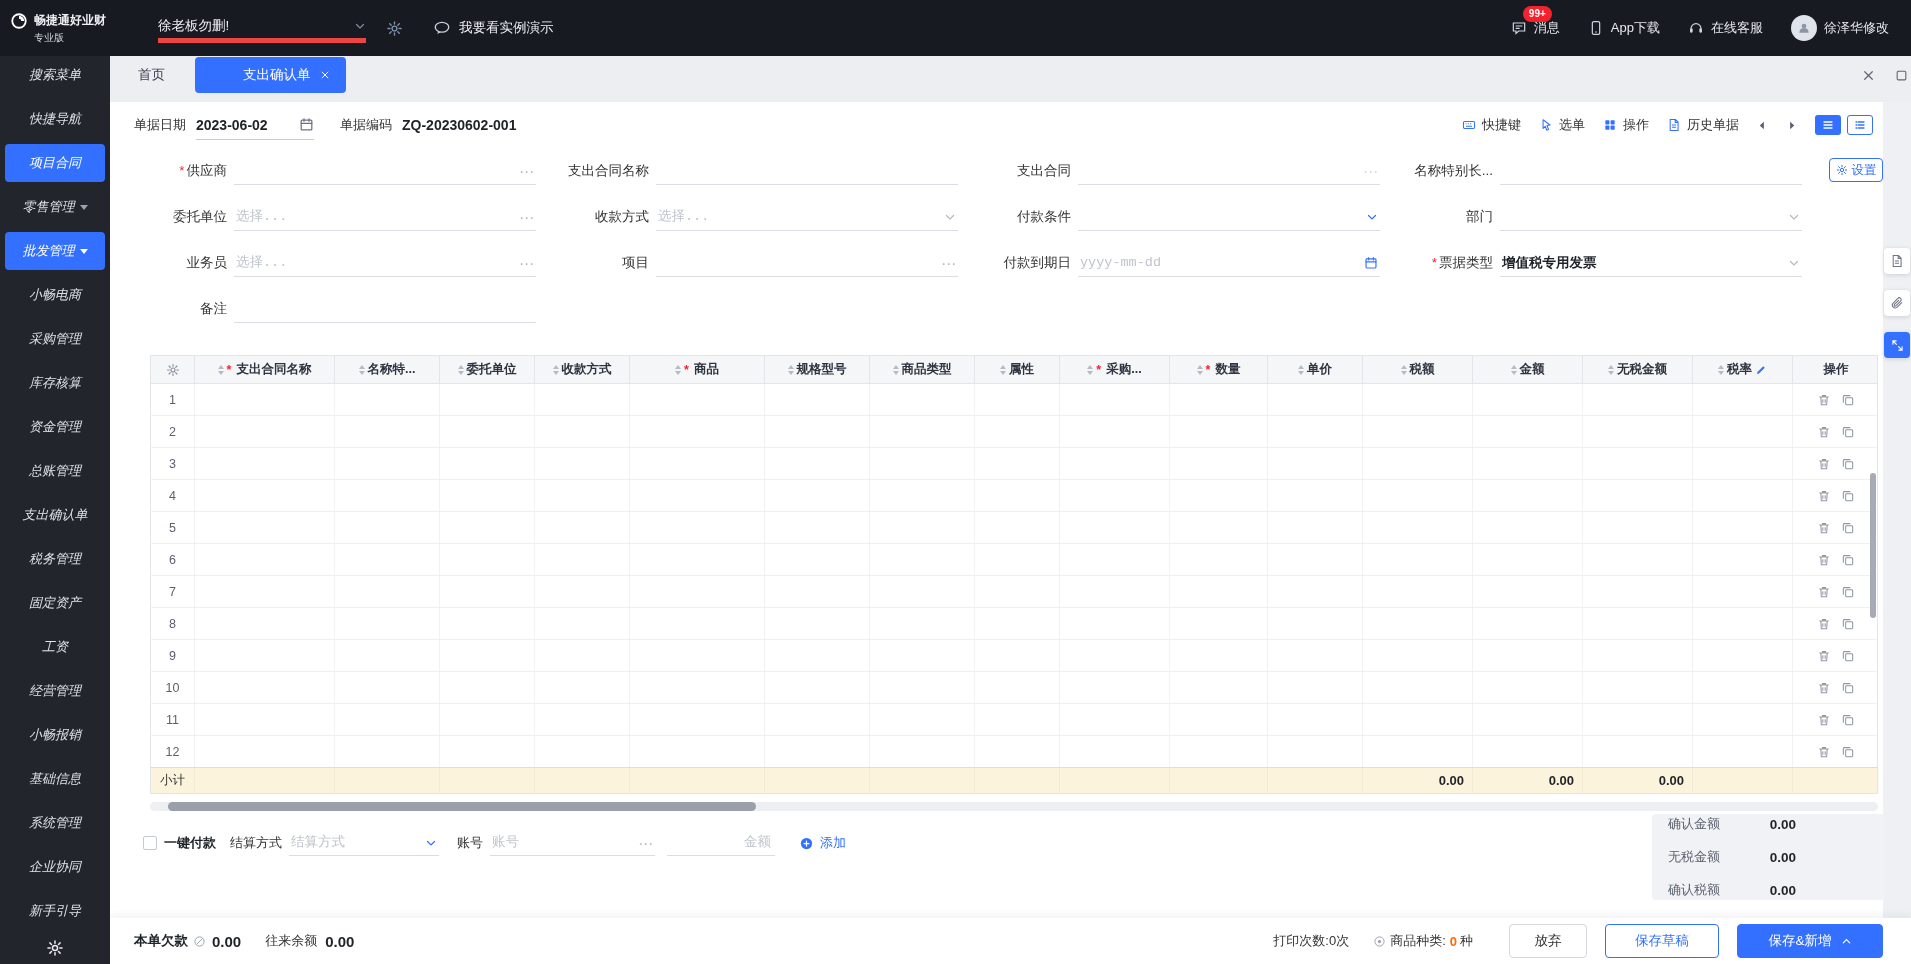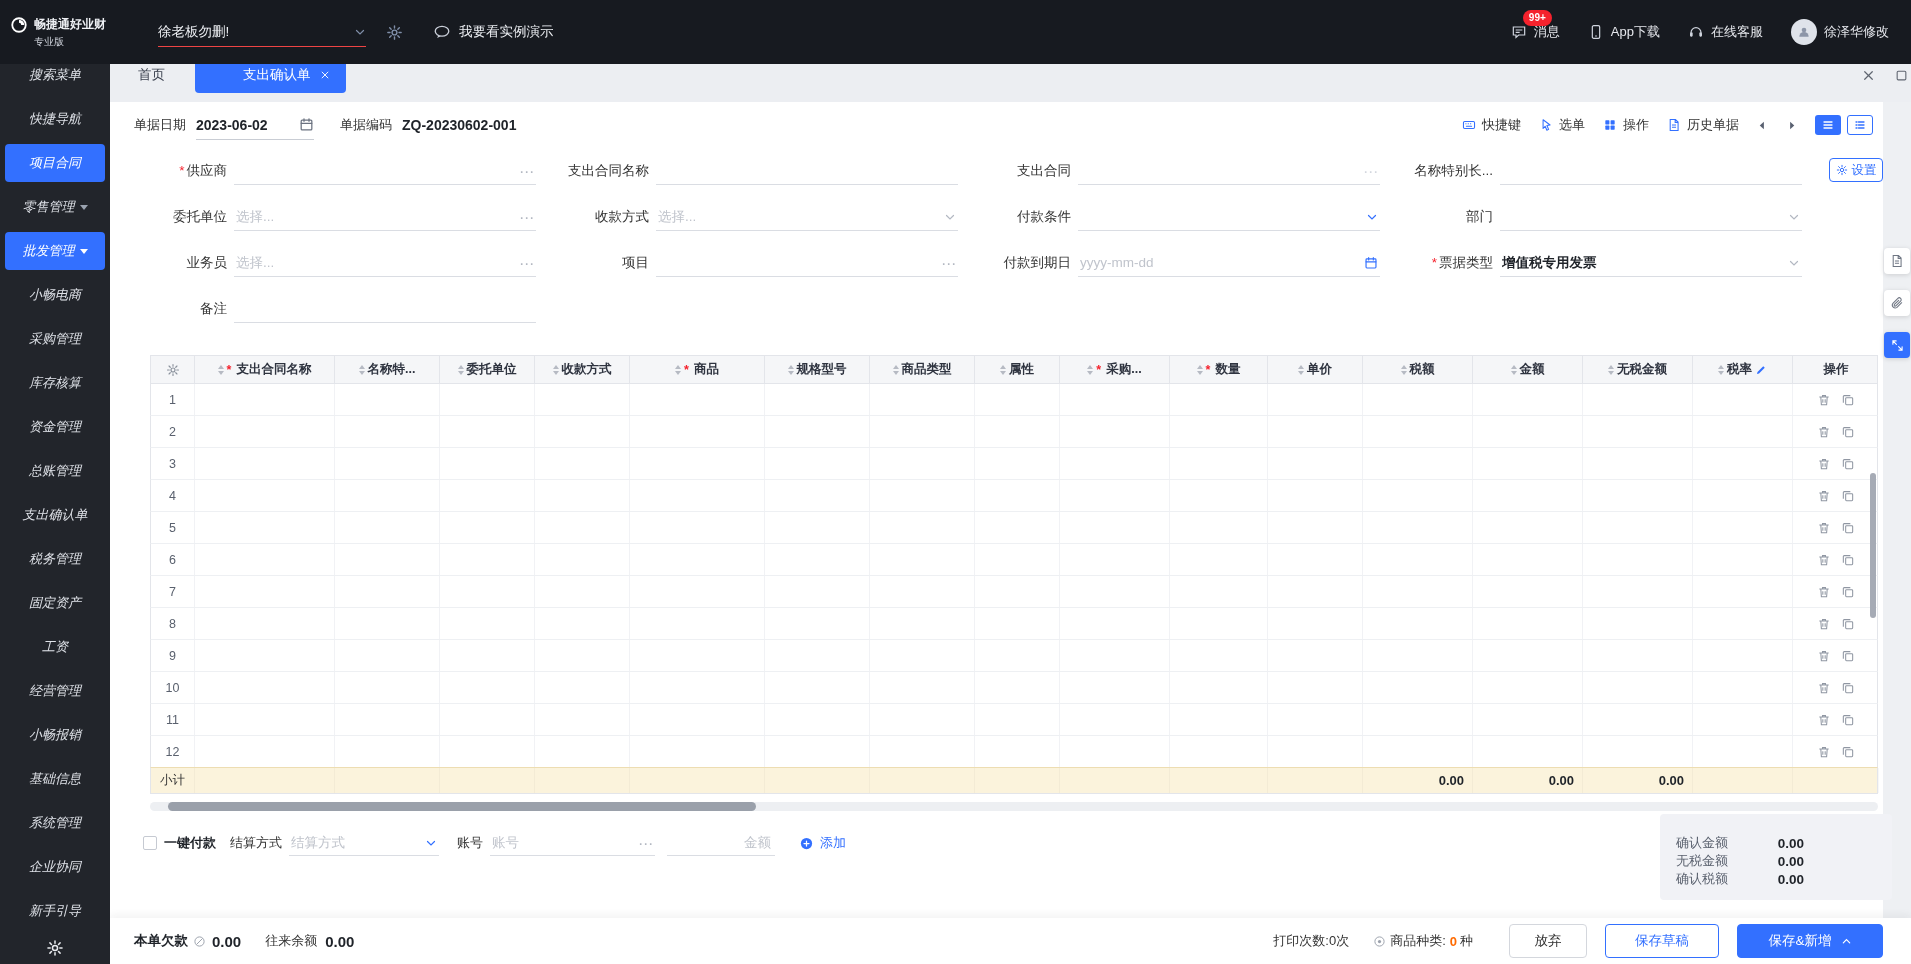--- a/index.html
+++ b/index.html
@@ -7,26 +7,26 @@
 body{position:relative;overflow:hidden;background:#eceef2;color:#333;
   font-family:"Liberation Sans","DejaVu Sans",sans-serif;font-size:13px;
   --accent:#3370ff;--topbar:#171a20;--side:#22252b;--beige:#fbf3dc;--red:#f5222d;--orange:#ff6a00;}
 .ic{display:inline-block;flex:none;}
 .ic10{width:10px;height:10px}.ic11{width:11px;height:11px}.ic12{width:12px;height:12px}
 .ic13{width:13px;height:13px}.ic14{width:14px;height:14px}.ic15{width:15px;height:15px}
 .ic16{width:16px;height:16px}.ic17{width:17px;height:17px}.ic18{width:18px;height:18px}
 .accent{color:var(--accent);}
 
 
-.topbar{position:absolute;inset:0 0 auto 0;height:64px;background:var(--topbar);display:flex;align-items:center;color:#eef0f4;z-index:20;}
+.topbar{position:absolute;inset:0 0 auto 0;height:56px;background:var(--topbar);display:flex;align-items:center;color:#eef0f4;z-index:20;}
 .logo{width:132px;padding-left:10px;display:flex;flex-direction:column;gap:1px;}
 .logo-row{display:flex;align-items:center;gap:6px;font-weight:700;font-size:12px;white-space:nowrap;}
 .logo-row .ic{color:#fff;}
 .logo-sub{font-size:10px;color:#cfd3db;padding-left:24px;}
-.company{margin-left:26px;width:208px;height:30px;border-bottom:1px solid #ef4444;display:flex;align-items:center;justify-content:space-between;font-size:13.5px;cursor:pointer;}
+.company{margin-left:26px;width:208px;height:30px;border-bottom:5px solid #ef4444;display:flex;align-items:center;justify-content:space-between;font-size:13.5px;cursor:pointer;}
 .company .ic{color:#7f8ea8;}
 .topgear{margin-left:20px;color:#7f8ea8;cursor:pointer;}
 .demo{margin-left:30px;display:flex;align-items:flex-end;gap:8px;font-size:13.5px;cursor:pointer;}
 .demo .ic{color:#c9ced8;}
 .top-right{margin-left:auto;display:flex;align-items:center;gap:28px;padding-right:22px;}
 .titem{display:flex;align-items:center;gap:7px;font-size:13px;cursor:pointer;position:relative;color:#e7e9ee;}
 .titem>.ic{color:#cfd4dd;}
 .badge{position:absolute;top:-13px;left:12px;background:var(--red);color:#fff;font-size:10px;line-height:1;padding:3px 6px;border-radius:8px;font-weight:700;}
 .avatar{width:26px;height:26px;border-radius:50%;background:#dfe3ea;display:flex;align-items:center;justify-content:center;}
 .avatar .ic{color:#8d96a8;}
@@ -66,21 +66,21 @@
 .vt-on{background:var(--accent);color:#fff;}
 .vt-off{border:1px solid var(--accent);color:var(--accent);background:#fff;margin-left:-12px;}
 
 
 .form-area{position:absolute;top:46px;left:24px;right:0;height:208px;}
 .fgrid{display:grid;grid-template-columns:repeat(4,422px);row-gap:16px;padding-top:8px;}
 .fcell{display:flex;align-items:center;height:30px;}
 .flabel{width:93px;flex:none;text-align:right;font-size:13.5px;color:#333;white-space:nowrap;}
 .req{color:var(--red);font-style:normal;margin-right:2px;}
 .ctrl{width:302px;margin-left:7px;height:28px;border-bottom:1px solid #dadde3;display:flex;align-items:center;position:relative;}
-.uin{border:none;outline:none;background:transparent;width:100%;height:100%;font-family:Liberation Sans, sans-serif;font-size:13.5px;color:#1f2329;padding:0 20px 0 2px;}
+.uin{border:none;outline:none;background:transparent;width:100%;height:100%;font-family:Liberation Mono, monospace;font-size:13.5px;color:#1f2329;padding:0 20px 0 2px;}
 .uin::placeholder{color:#c0c4cc;}
 .uin.bold{font-weight:700;}
 .uin.tr{text-align:right;padding-right:4px;}
 .sfx{position:absolute;right:2px;top:50%;transform:translateY(-50%);}
 .dots{color:#b3b8c2;font-size:15px;line-height:1;cursor:pointer;}
 .dots.lite{color:#d3d7de;}
 .chevg{color:#b3b8c2;}
 .setbtn{position:absolute;top:10px;right:0;width:54px;height:24px;border:1px solid var(--accent);border-radius:4px;color:var(--accent);background:#fff;display:flex;align-items:center;justify-content:center;gap:4px;font-size:12.5px;cursor:pointer;}
 
 
@@ -110,21 +110,21 @@
 .pay{position:absolute;top:726px;left:33px;height:30px;display:flex;align-items:center;}
 .cb{width:14px;height:14px;border:1px solid #c6cad2;border-radius:2px;background:#fff;cursor:pointer;flex:none;}
 .pay-strong{font-weight:700;color:#1f2329;margin-left:7px;white-space:nowrap;}
 .pay-lab{margin-left:14px;color:#333;white-space:nowrap;}
 .pctrl{height:26px;border-bottom:1px solid #dadde3;display:flex;align-items:center;position:relative;margin-left:7px;}
 .w150{width:150px}.w165{width:165px}.w108{width:108px}
 .ml12{margin-left:12px}.ml18{margin-left:18px}
 .addbtn{margin-left:24px;display:flex;align-items:center;gap:6px;color:var(--accent);cursor:pointer;white-space:nowrap;}
 
 
-.sum{position:absolute;top:712px;left:1542px;width:232px;height:86px;background:#f1f2f6;border-radius:4px;padding:20px 16px;display:flex;flex-direction:column;justify-content:space-between;margin-left:8px;}
+.sum{position:absolute;top:712px;left:1542px;width:232px;height:86px;background:#f1f2f6;border-radius:4px;padding:1px 16px;display:flex;flex-direction:column;justify-content:space-between;}
 .sum-row{display:flex;align-items:center;}
 .sum-lab{color:#5a616e;font-size:13px;}
 .sum-val{margin-left:14px;width:62px;text-align:right;font-weight:700;font-size:13.5px;color:#1f2329;}
 
 
 .footer{height:46px;flex:none;background:#fff;display:flex;align-items:center;padding:0 28px 0 24px;box-shadow:0 -3px 8px rgba(29,35,41,.06);position:relative;z-index:5;}
 .f-strong{font-weight:700;color:#1f2329;font-size:13.5px;white-space:nowrap;}
 .fgray{color:#9ba1ac;margin-left:5px;}
 .f-num{font-weight:700;font-size:15px;color:#1f2329;margin-left:6px;}
 .f-lab{color:#333;font-size:13px;white-space:nowrap;}

